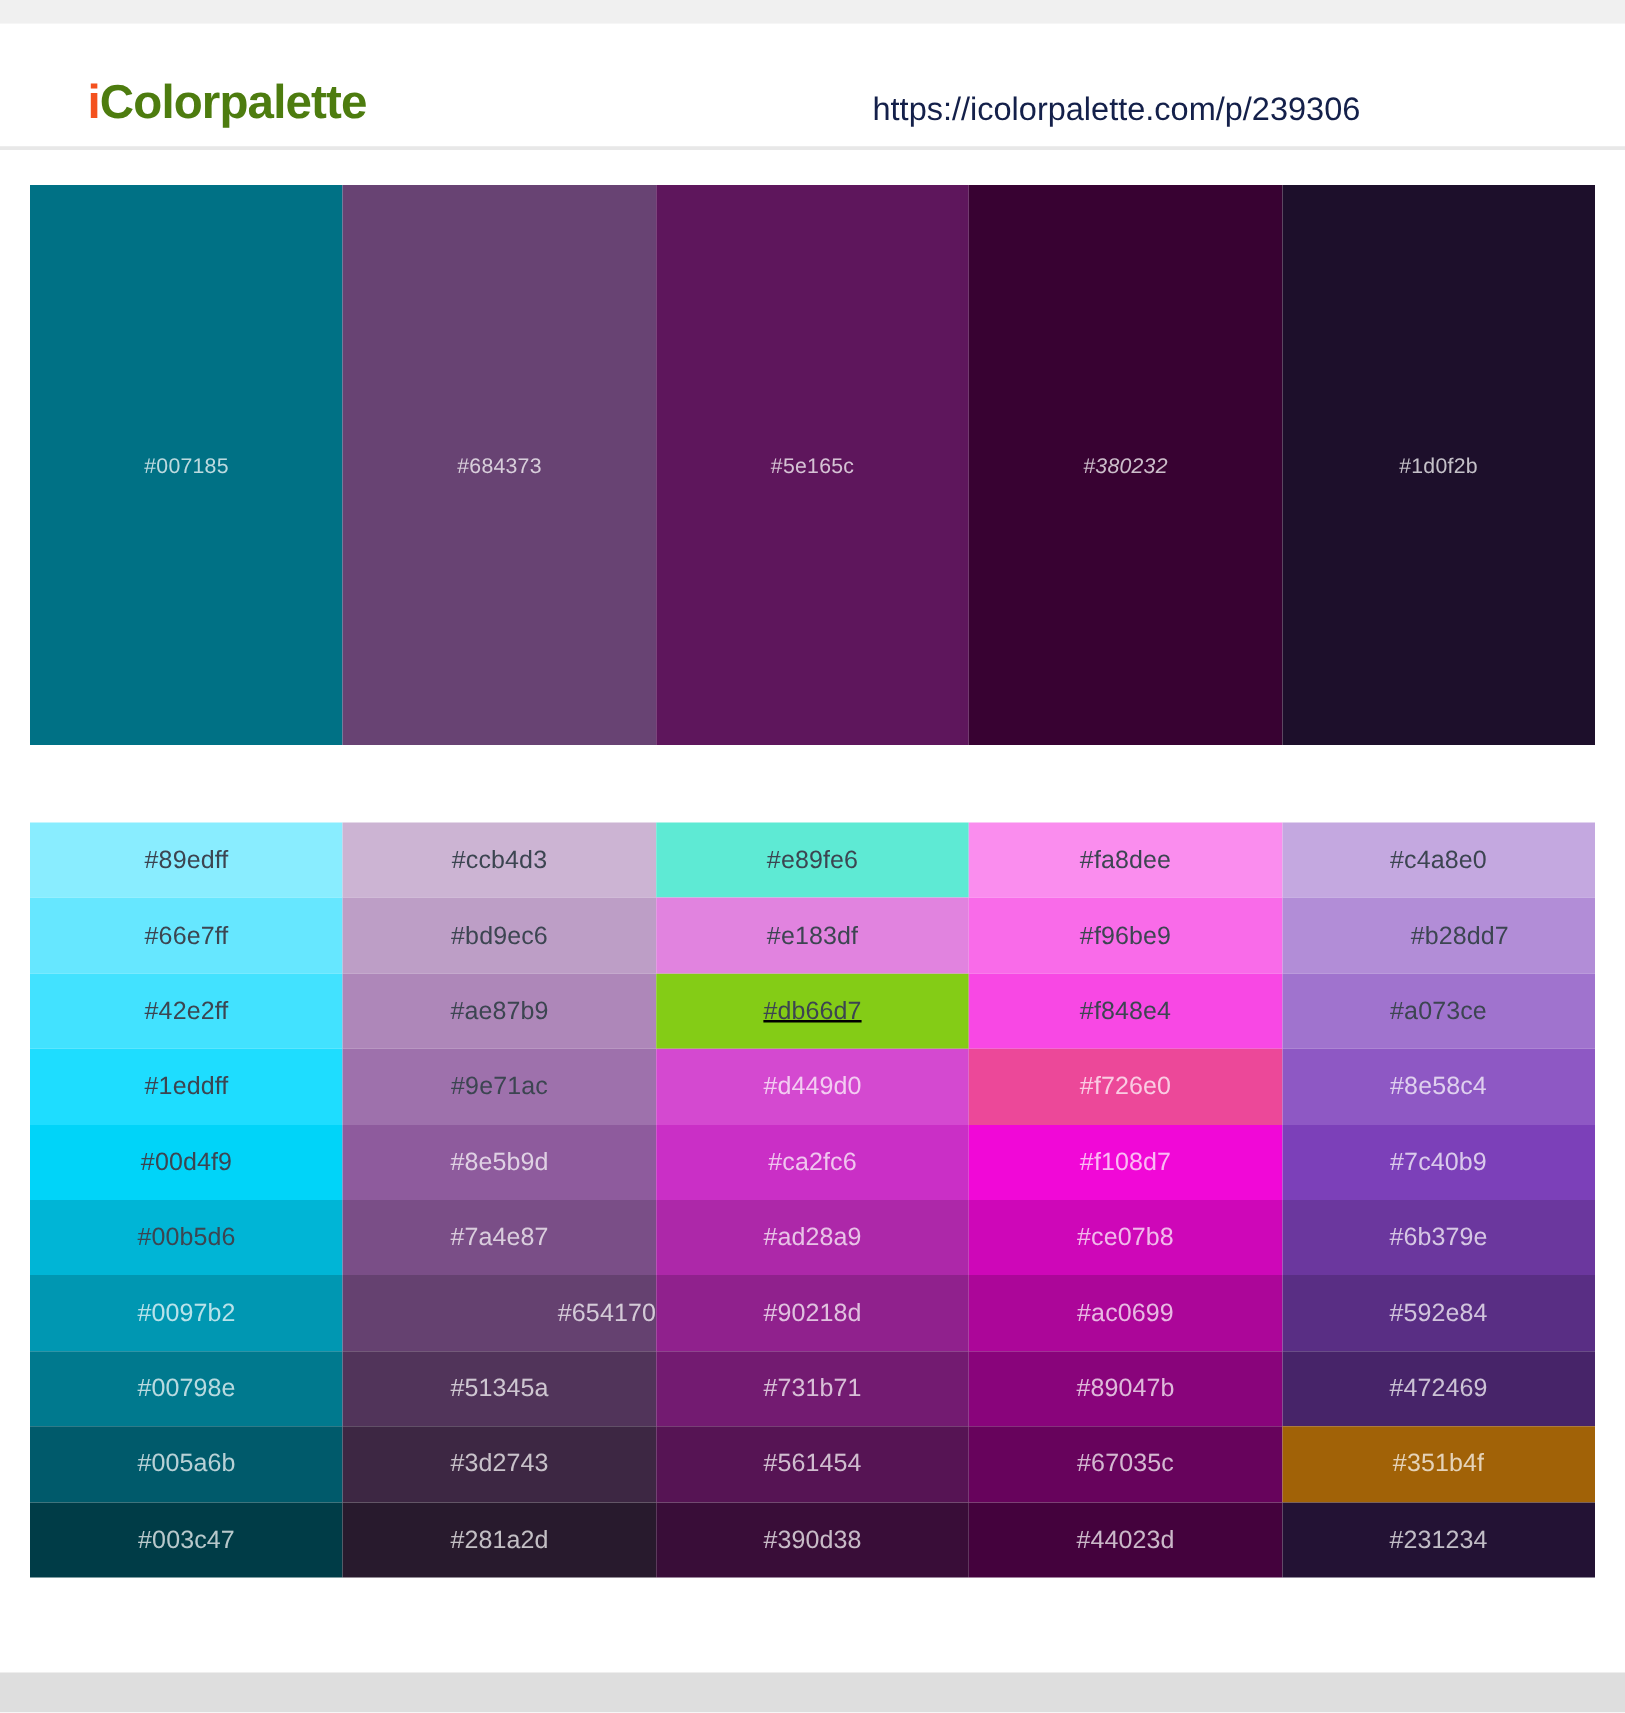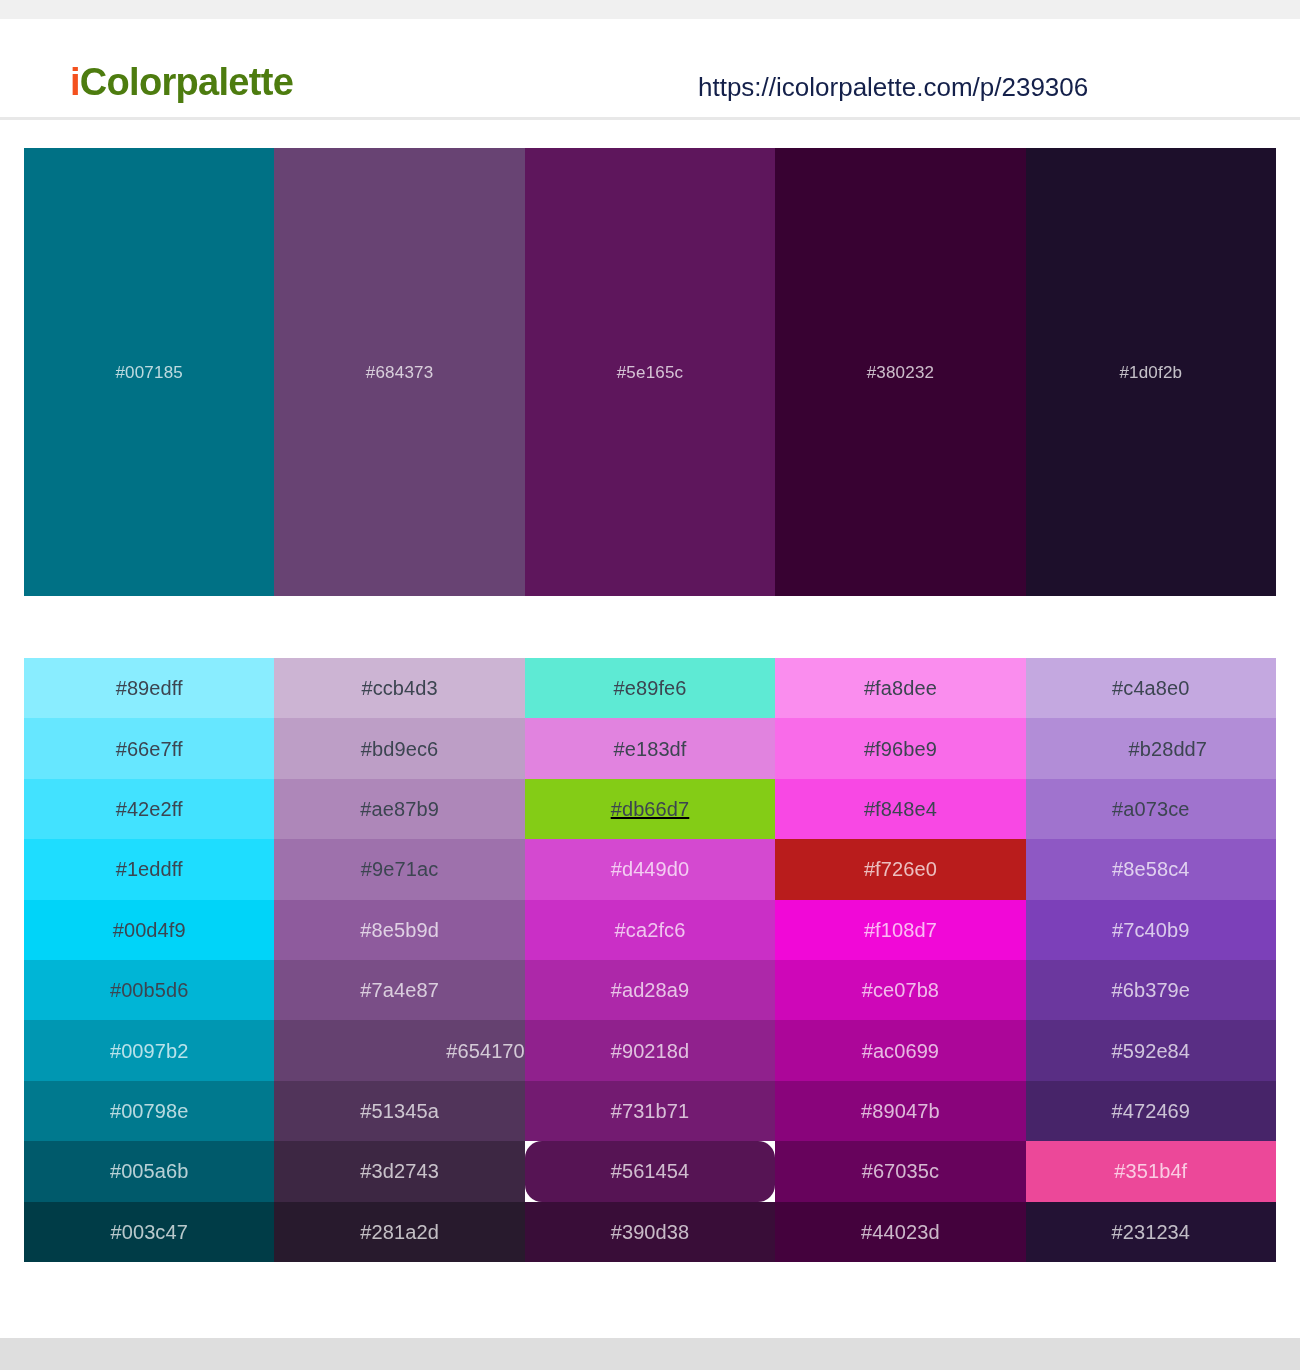--- a/index.html
+++ b/index.html
@@ -133,21 +133,21 @@
   <div class="main-band">
       <div class="main-swatch" style="background: rgb(0, 113, 133);">
         <span class="hex">#007185</span>
       </div>
       <div class="main-swatch" style="background: rgb(104, 67, 115);">
         <span class="hex">#684373</span>
       </div>
       <div class="main-swatch" style="background: rgb(94, 22, 92);">
         <span class="hex">#5e165c</span>
       </div>
-      <div class="main-swatch" style="background: rgb(56, 2, 50);">
+      <div class="main-swatch" style="background: rgb(56, 2, 50); font-style: italic;">
         <span class="hex">#380232</span>
       </div>
       <div class="main-swatch" style="background: rgb(29, 15, 43);">
         <span class="hex">#1d0f2b</span>
       </div>
     </div>
 
   <div class="shades-grid">
       <div class="shade-cell dark-text" style="background: rgb(137, 237, 255);">
         <span class="hex">#89edff</span>
@@ -196,21 +196,21 @@
       </div>
       <div class="shade-cell dark-text" style="background: rgb(30, 221, 255);">
         <span class="hex">#1eddff</span>
       </div>
       <div class="shade-cell dark-text" style="background: rgb(158, 113, 172);">
         <span class="hex">#9e71ac</span>
       </div>
       <div class="shade-cell light-text" style="background: rgb(212, 73, 208);">
         <span class="hex">#d449d0</span>
       </div>
-      <div class="shade-cell light-text" style="background: #b91c1c;">
+      <div class="shade-cell light-text" style="background: #ec4899;">
         <span class="hex">#f726e0</span>
       </div>
       <div class="shade-cell light-text" style="background: rgb(142, 88, 196);">
         <span class="hex">#8e58c4</span>
       </div>
       <div class="shade-cell dark-text" style="background: rgb(0, 212, 249);">
         <span class="hex">#00d4f9</span>
       </div>
       <div class="shade-cell light-text" style="background: rgb(142, 91, 157);">
         <span class="hex">#8e5b9d</span>
@@ -268,27 +268,27 @@
       </div>
       <div class="shade-cell light-text" style="background: rgb(71, 36, 105);">
         <span class="hex">#472469</span>
       </div>
       <div class="shade-cell light-text" style="background: rgb(0, 90, 107);">
         <span class="hex">#005a6b</span>
       </div>
       <div class="shade-cell light-text" style="background: rgb(61, 39, 67);">
         <span class="hex">#3d2743</span>
       </div>
-      <div class="shade-cell light-text" style="background: rgb(86, 20, 84); border-radius: 17px;">
+      <div class="shade-cell light-text" style="background: rgb(86, 20, 84);">
         <span class="hex">#561454</span>
       </div>
       <div class="shade-cell light-text" style="background: rgb(103, 3, 92);">
         <span class="hex">#67035c</span>
       </div>
-      <div class="shade-cell light-text" style="background: #ec4899;">
+      <div class="shade-cell light-text" style="background: #a16207;">
         <span class="hex">#351b4f</span>
       </div>
       <div class="shade-cell light-text" style="background: rgb(0, 60, 71);">
         <span class="hex">#003c47</span>
       </div>
       <div class="shade-cell light-text" style="background: rgb(40, 26, 45);">
         <span class="hex">#281a2d</span>
       </div>
       <div class="shade-cell light-text" style="background: rgb(57, 13, 56);">
         <span class="hex">#390d38</span>

